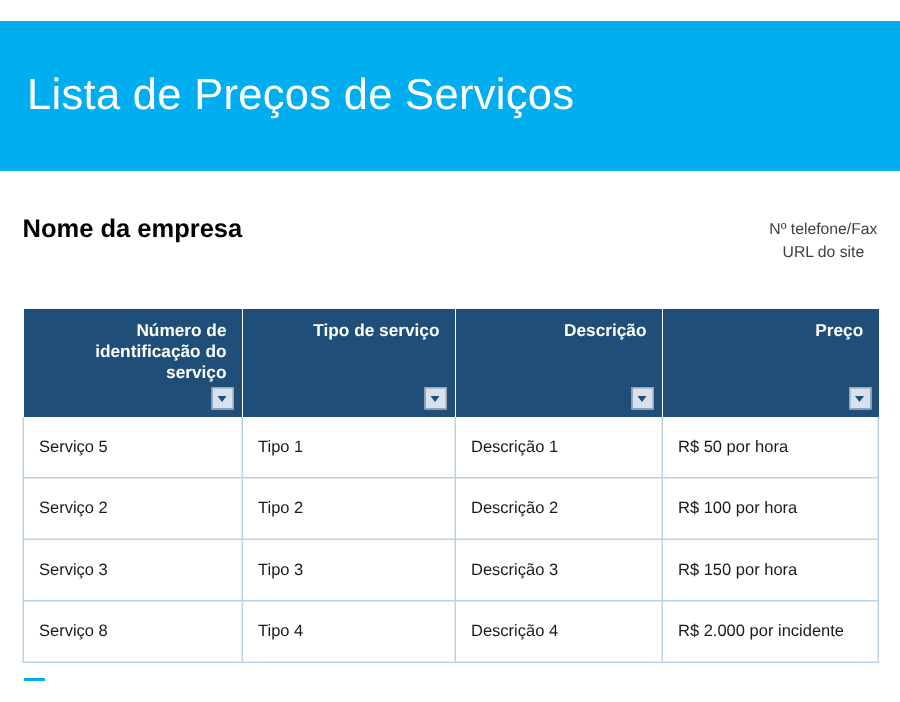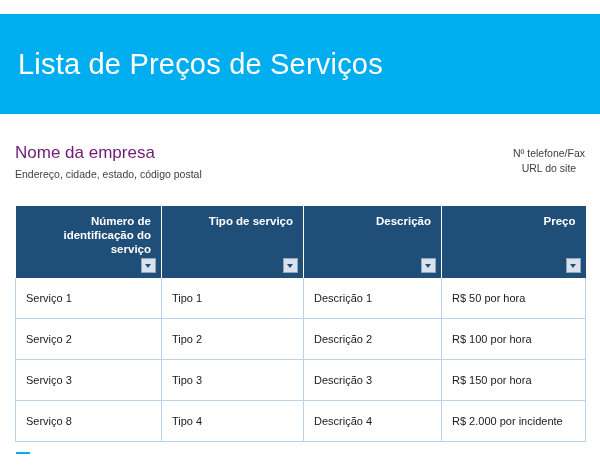--- a/index.html
+++ b/index.html
@@ -48,22 +48,22 @@
     display: flex;
     justify-content: space-between;
     align-items: flex-start;
   }
   .company-left {
     display: flex;
     flex-direction: column;
   }
   .company-name {
     font-size: 17px;
-    font-weight: normal;
-    color: #701a75;
+    font-weight: bold;
+    color: #000000;
     line-height: 20px;
     margin-bottom: 4px;
   }
   .company-address {
     font-size: 10.5px;
     color: #3f3f3f;
     line-height: 14px;
   }
   .company-right {
     display: flex;
@@ -160,21 +160,20 @@
 
 <div class="page">
 
   <div class="banner">
     <div class="banner-title">Lista de Preços de Serviços</div>
   </div>
 
   <div class="company-block">
     <div class="company-left">
       <div class="company-name">Nome da empresa</div>
-      <div class="company-address">Endereço, cidade, estado, código postal</div>
     </div>
     <div class="company-right">
       <div>Nº telefone/Fax</div>
       <div>URL do site</div>
     </div>
   </div>
 
   <table class="price-table">
     <colgroup>
       <col class="c0">
@@ -197,21 +196,21 @@
           <span class="filter-btn"></span>
         </th>
         <th>
           <span>Preço</span>
           <span class="filter-btn"></span>
         </th>
       </tr>
     </thead>
     <tbody>
       <tr>
-        <td>Serviço 1</td>
+        <td>Serviço 5</td>
         <td>Tipo 1</td>
         <td>Descrição 1</td>
         <td>R$ 50 por hora</td>
       </tr>
       <tr>
         <td>Serviço 2</td>
         <td>Tipo 2</td>
         <td>Descrição 2</td>
         <td>R$ 100 por hora</td>
       </tr>

